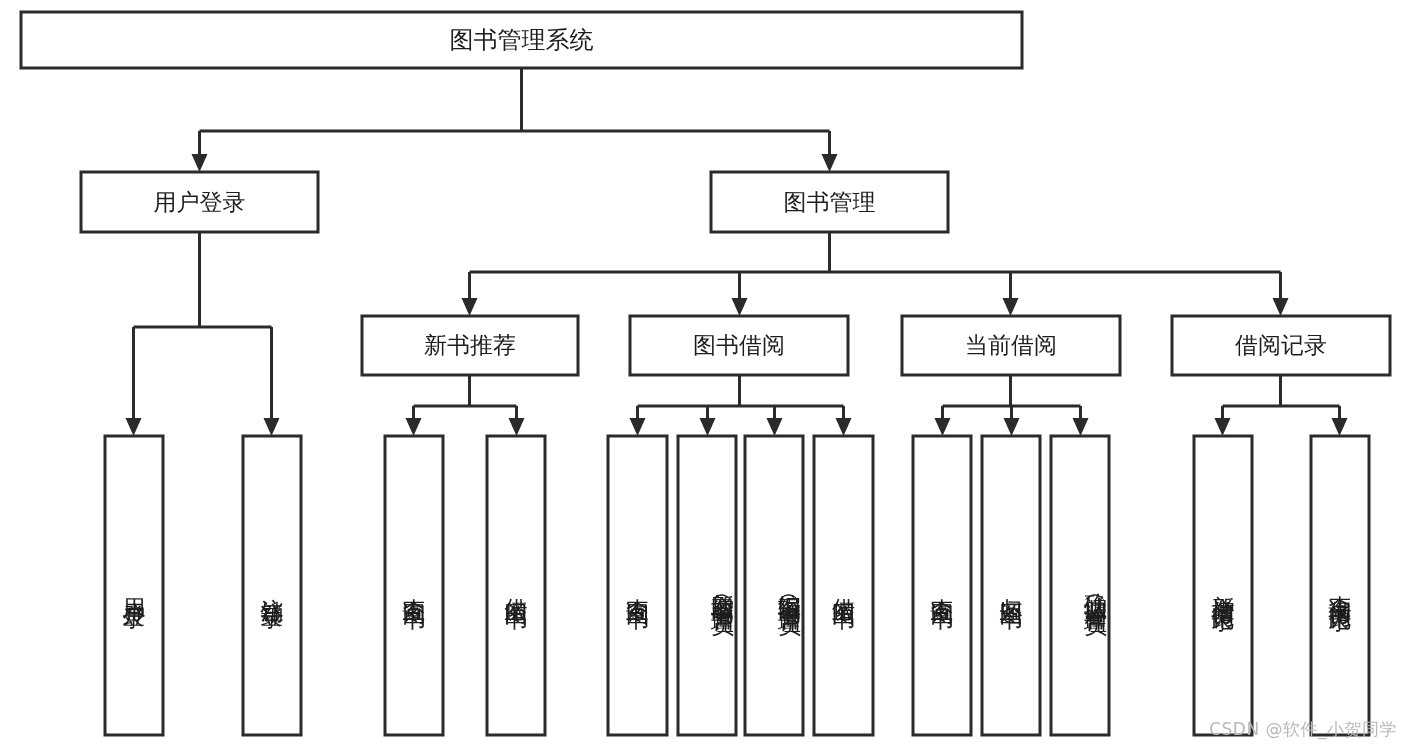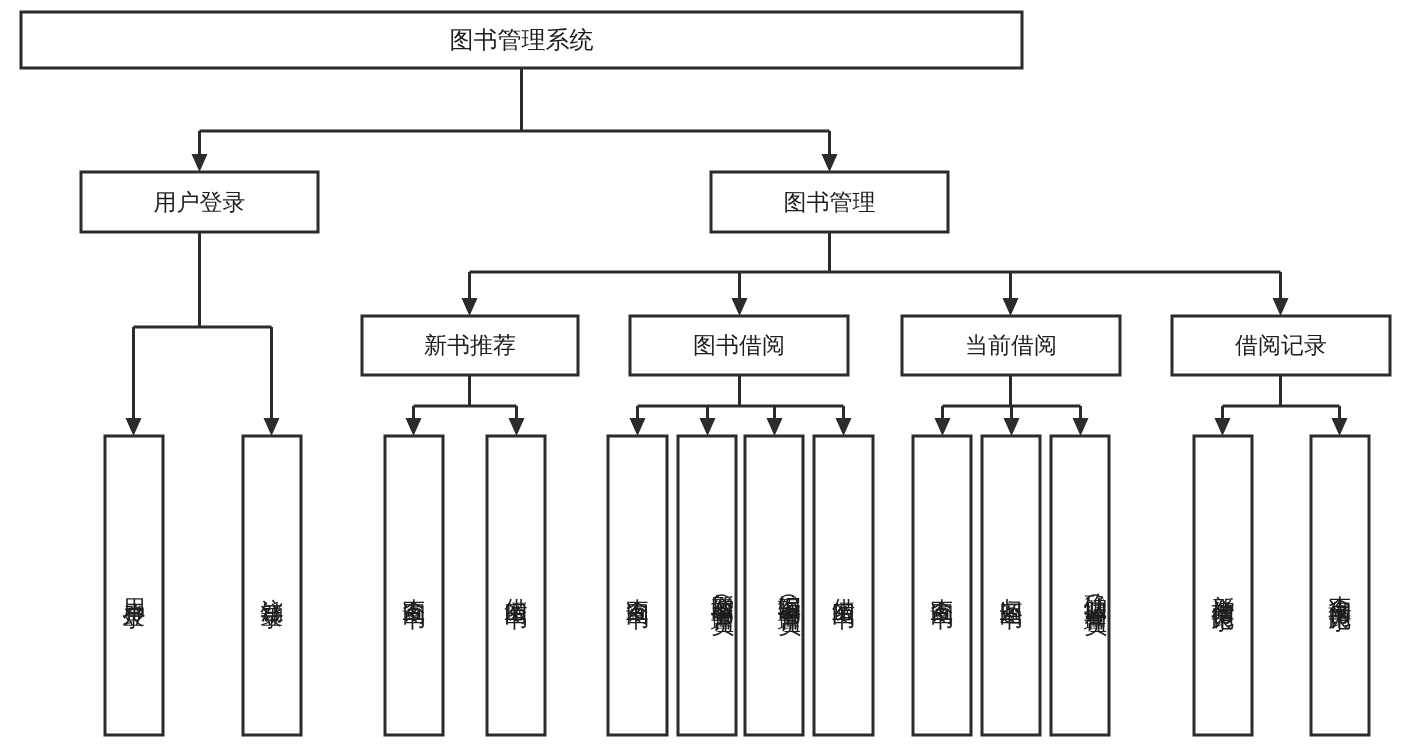--- a/index.html
+++ b/index.html
@@ -220,13 +220,14 @@
   <div class="leaf-label-wrap" style="left:608px; top:436px; width:59px; height:299px;">查询图书</div>
   <div class="leaf-label-wrap" style="left:678px; top:436px; width:58px; height:299px; align-items:flex-start; padding-top:6px; box-sizing:border-box;">新增图书（管理员）</div>
   <div class="leaf-label-wrap" style="left:745px; top:436px; width:58px; height:299px; align-items:flex-start; padding-top:6px; box-sizing:border-box;">编辑图书（管理员）</div>
   <div class="leaf-label-wrap" style="left:814px; top:436px; width:59px; height:299px;">借阅图书</div>
   <div class="leaf-label-wrap" style="left:913px; top:436px; width:58px; height:299px;">查询图书</div>
   <div class="leaf-label-wrap" style="left:982px; top:436px; width:58px; height:299px;">归还图书</div>
   <div class="leaf-label-wrap" style="left:1051px; top:436px; width:58px; height:299px; align-items:flex-start; padding-top:6px; box-sizing:border-box;">确认归还（管理员）</div>
   <div class="leaf-label-wrap" style="left:1194px; top:436px; width:58px; height:299px;">新增借阅记录</div>
   <div class="leaf-label-wrap" style="left:1311px; top:436px; width:58px; height:299px;">查询借阅记录</div>
 
+  <div class="watermark">CSDN @软件_小贺同学</div>
 </div>
 
 </body></html>

